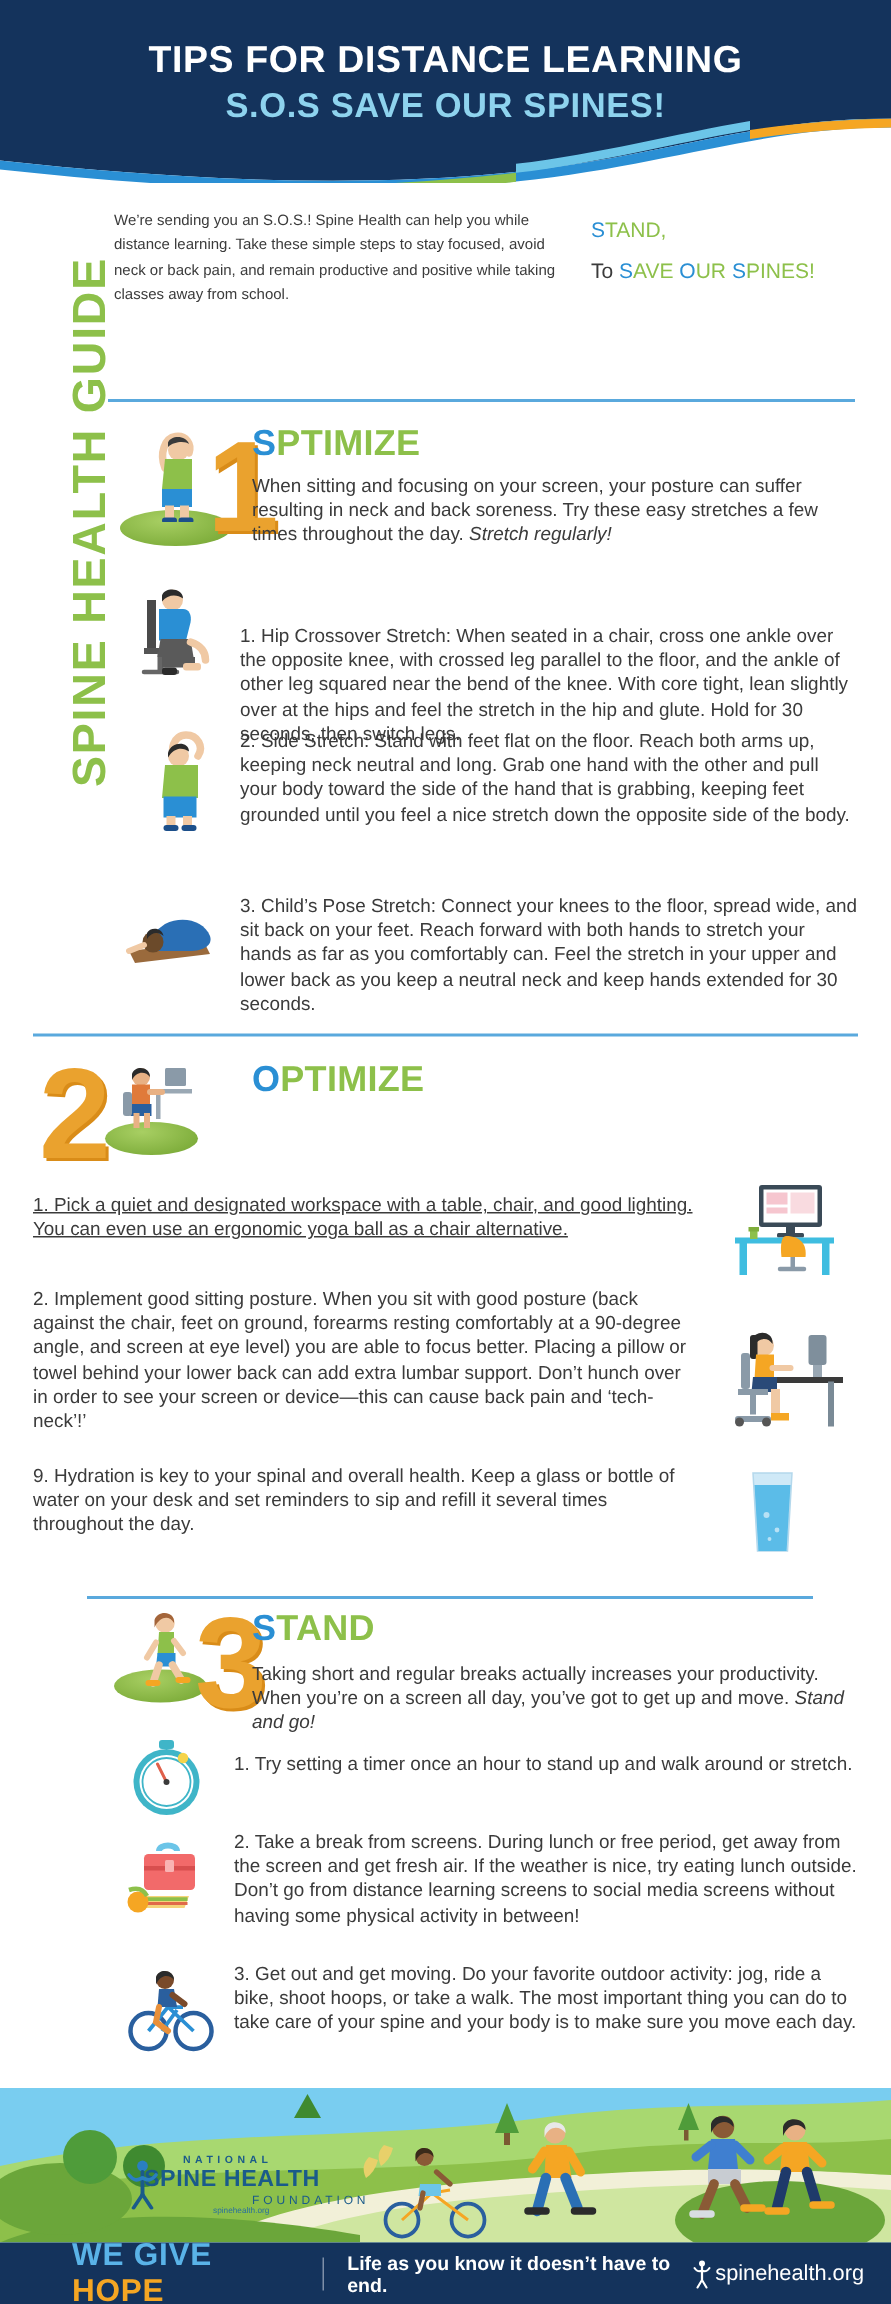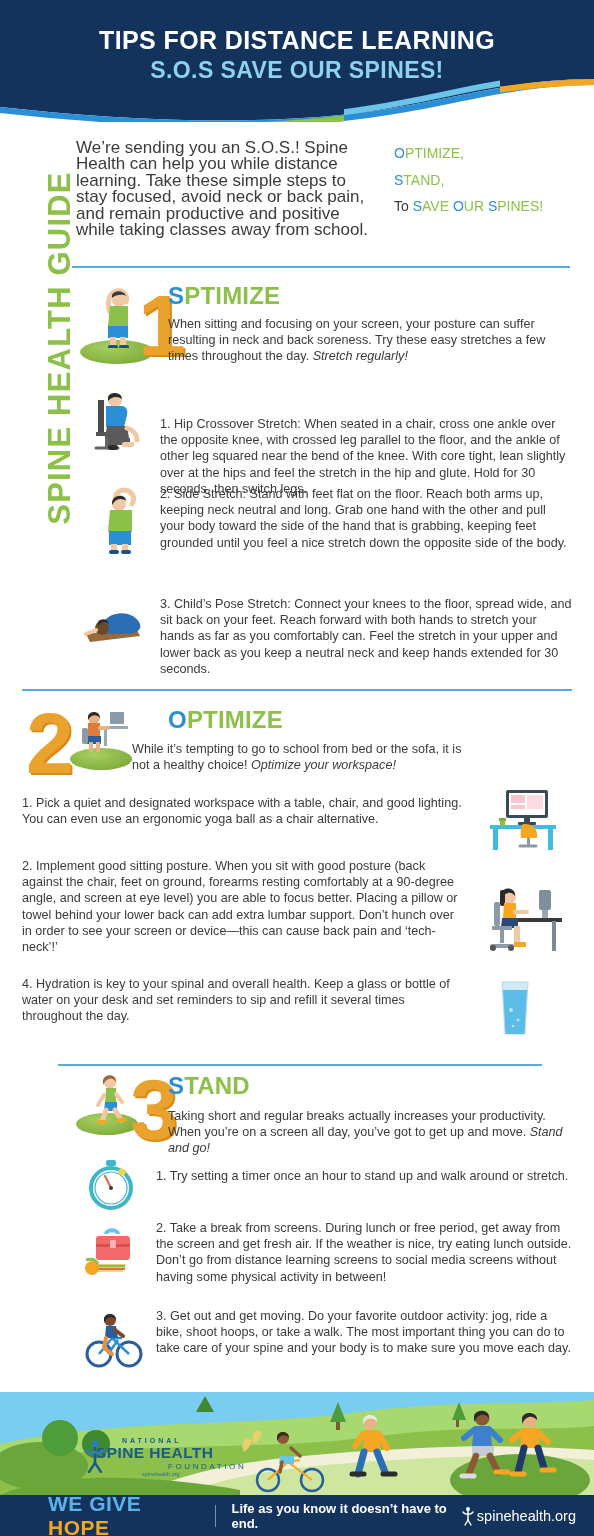--- a/index.html
+++ b/index.html
@@ -32,21 +32,21 @@
   .side-label {
     position: absolute; left: -150px; top: 330px;
     width: 420px; text-align: center;
     transform: rotate(-90deg);
     color: #8dc04a; font-size: 31px; font-weight: bold;
     letter-spacing: 1.2px; white-space: nowrap;
   }
 
   
   .intro { position:absolute; left:76px; top:140px; width:500px; display:flex; }
-  .intro-left { width: 300px; color:#3b3b3b; font-size:17px; line-height:16.4px; }
+  .intro-left { width: 300px; color:#3b3b3b; font-size:10px; line-height:16.4px; }
   .intro-right { width: 190px; padding-left: 18px; font-size:14px; line-height:26.5px; font-weight: 500;}
   .kw-blue { color:#2a8fd4; }
   .kw-green { color:#8dc04a; }
   .kw-dark { color:#3b3b3b; }
 
   .divider { position:absolute; height:2px; background:#5aa9dd; }
 
   
   .sec-head { position:absolute; font-size:24px; font-weight:bold; letter-spacing:0.2px; }
   .sec-head .first { color:#2a8fd4; }
@@ -102,23 +102,20 @@
       <path d="M344,36.2 C400,29.6 450,16 500,7.6 L500,1.6 C450,10 400,23.6 344,30.2 Z" fill="#6cc5e8"></path>
       <path d="M500,7.6 C530,3.2 562,0.6 594,0 L594,6 C562,6.6 530,9.2 500,13.6 Z" fill="#f5a623"></path>
     </svg>
   </div>
 
   <div class="side-label">SPINE HEALTH GUIDE</div>
 
   <div class="intro">
     <div class="intro-left">We’re sending you an S.O.S.! Spine Health can help you while distance learning. Take these simple steps to stay focused, avoid neck or back pain, and remain productive and positive while taking classes away from school.</div>
     <div class="intro-right">
-      <div>
-        <span class="kw-blue">O</span><span class="kw-green">PTIMIZE,</span>
-      </div>
       <div>
         <span class="kw-blue">S</span><span class="kw-green">TAND,</span>
       </div>
       <div>
         <span class="kw-dark">To </span><span class="kw-blue">S</span><span class="kw-green">AVE</span><span>&nbsp;</span><span class="kw-blue">O</span><span class="kw-green">UR</span><span>&nbsp;</span><span class="kw-blue">S</span><span class="kw-green">PINES!</span>
       </div>
     </div>
   </div>
 
   <div class="divider" style="left:72px; top:266px; width:498px;"></div>
@@ -196,25 +193,22 @@
     <path d="M28,24 h8" stroke="#e8b184" stroke-width="4" stroke-linecap="round"></path>
     <path d="M15,32 h14 v8 h-14 Z" fill="#2a5f9e"></path>
     <rect x="17" y="38" width="4" height="10" fill="#e8b184"></rect>
     <rect x="24" y="38" width="4" height="10" fill="#e8b184"></rect>
     <rect x="10" y="24" width="6" height="16" rx="2" fill="#8a9aa8"></rect>
   </svg>
 
   <div class="sec-head" style="left:168px; top:706px;">
     <span class="first">O</span><span class="rest">PTIMIZE</span>
   </div>
-  <div class="body-text" style="left:132px; top:741px; width:340px;">
-    <span>While it’s tempting to go to school from bed or the sofa, it is not a healthy choice!</span>  <i>Optimize your workspace!</i>
-  </div>
-
-  <div class="body-text" style="left:22px; top:795px; width:440px;">1. Pick a quiet and designated workspace with a table, chair, and good lighting. You can even use an ergonomic yoga ball as a chair alternative.</div>
+
+  <div class="body-text" style="left:22px; top:795px; width:440px;text-decoration:underline;">1. Pick a quiet and designated workspace with a table, chair, and good lighting. You can even use an ergonomic yoga ball as a chair alternative.</div>
   <svg class="illus" style="left:484px; top:786px;" width="78" height="66" viewBox="0 0 78 66">
     <rect x="22" y="4" width="42" height="28" rx="2" fill="#3a4a57"></rect>
     <rect x="25" y="7" width="36" height="22" fill="#ffffff"></rect>
     <rect x="27" y="9" width="14" height="8" fill="#f6c6cf"></rect>
     <rect x="43" y="9" width="16" height="14" fill="#f9dbe0"></rect>
     <rect x="27" y="19" width="14" height="4" fill="#f6c6cf"></rect>
     <rect x="40" y="32" width="6" height="5" fill="#3a4a57"></rect>
     <rect x="34" y="36" width="18" height="3" rx="1" fill="#3a4a57"></rect>
     <rect x="6" y="39" width="66" height="4" fill="#3fbde0"></rect>
     <rect x="9" y="42" width="5" height="22" fill="#3fbde0"></rect>
@@ -241,21 +235,21 @@
     <rect x="30" y="46" width="6" height="18" fill="#f0c9a4"></rect>
     <path d="M30,62 h12 v5 h-12 Z" fill="#f5a623"></path>
     <rect x="10" y="22" width="6" height="24" rx="2" fill="#8a9aa8"></rect>
     <rect x="8" y="46" width="20" height="4" fill="#8a9aa8"></rect>
     <rect x="16" y="49" width="4" height="14" fill="#8a9aa8"></rect>
     <path d="M8,66 h20" stroke="#8a9aa8" stroke-width="4" stroke-linecap="round"></path>
     <circle cx="9" cy="68" r="3" fill="#555"></circle>
     <circle cx="27" cy="68" r="3" fill="#555"></circle>
   </svg>
 
-  <div class="body-text" style="left:22px; top:976px; width:440px;">4.  Hydration is key to your spinal and overall health. Keep a glass or bottle of water on your desk and set reminders to sip and refill it several times throughout the day.</div>
+  <div class="body-text" style="left:22px; top:976px; width:440px;">9.  Hydration is key to your spinal and overall health. Keep a glass or bottle of water on your desk and set reminders to sip and refill it several times throughout the day.</div>
   <svg class="illus" style="left:492px; top:978px;" width="46" height="60" viewBox="0 0 46 60">
     <path d="M10,4 h26 l-3,52 h-20 Z" fill="#cfe9f7" stroke="#b4d8ec" stroke-width="1"></path>
     <path d="M11,12 h24 l-2.6,44 h-18.8 Z" fill="#5bbce8"></path>
     <circle cx="19" cy="32" r="2" fill="#cfeaf8" opacity="0.8"></circle>
     <circle cx="26" cy="42" r="1.6" fill="#cfeaf8" opacity="0.8"></circle>
     <circle cx="21" cy="48" r="1.3" fill="#cfeaf8" opacity="0.8"></circle>
   </svg>
 
   <div class="divider" style="left:58px; top:1064px; width:484px;"></div>
 

